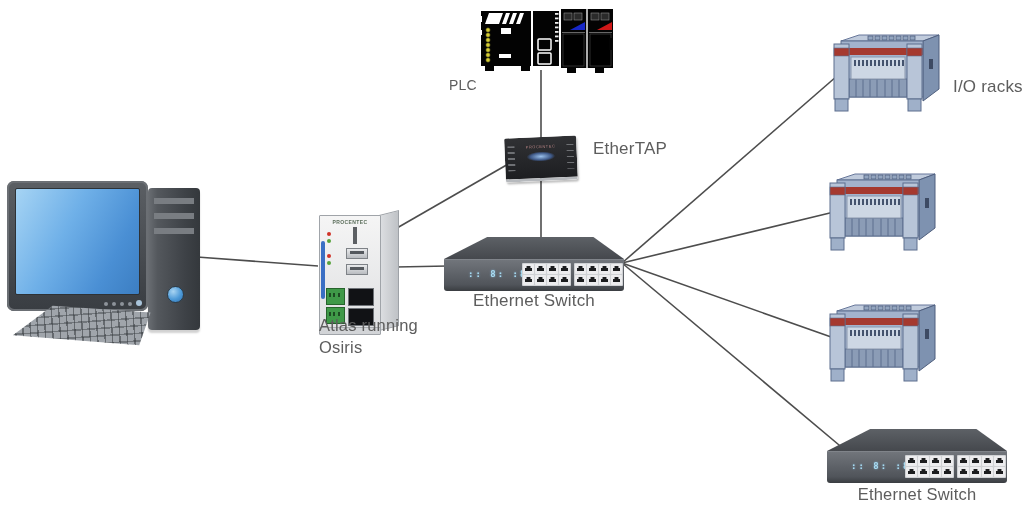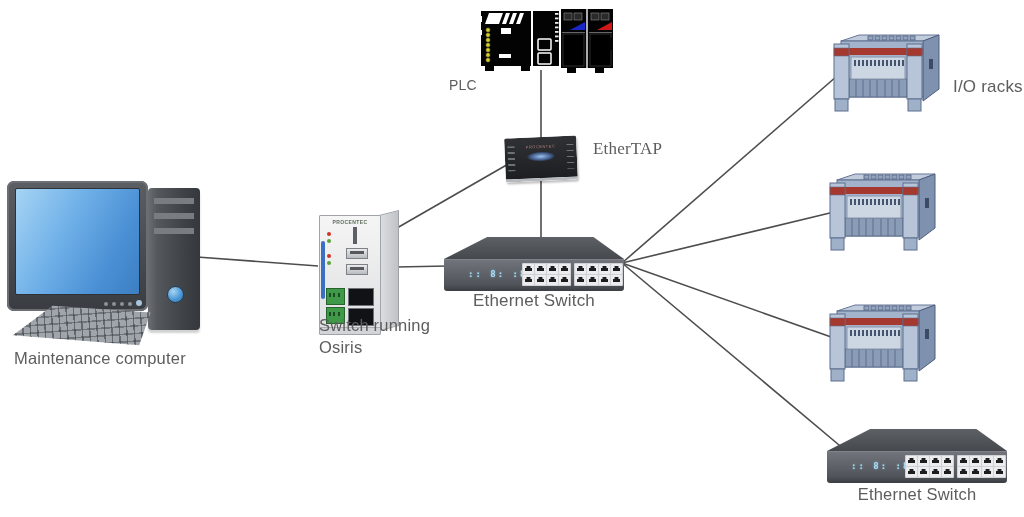--- a/index.html
+++ b/index.html
@@ -83,21 +83,21 @@
   .port-bank.b1{left:78px;} .port-bank.b2{left:130px;}
   .rj45{background:#ececee;border-radius:1px;position:relative;}
   .rj45::after{content:"";position:absolute;left:2px;right:2px;top:2px;bottom:3px;background:#1c1d1f;
          clip-path:polygon(0 38%,22% 38%,22% 0,78% 0,78% 38%,100% 38%,100% 100%,0 100%);}
   #switch-main{left:444px;top:237px;} #switch-secondary{left:827px;top:429px;}
 
   
   #lbl-computer{left:14px;top:349px;}
   #lbl-atlas{left:319px;top:314px;line-height:22px;white-space:pre-line;}
   #lbl-plc{left:449px;top:77px;font-size:14px;}
-  #lbl-ethertap{left:593px;top:139px;font-size:17px;font-family:Liberation Serif, serif;}
+  #lbl-ethertap{left:593px;top:139px;font-size:17px;}
   #lbl-switch-main{left:444px;top:291px;width:180px;text-align:center;font-size:17px;}
   #lbl-ioracks{left:953px;top:77px;font-size:17px;}
   #lbl-switch-secondary{left:827px;top:485px;width:180px;text-align:center;}
 
   
   .iorack{width:118px;height:80px;}
   #rack1{left:833px;top:33px;} #rack2{left:829px;top:172px;} #rack3{left:829px;top:303px;}
 </style>
 </head>
 <body>
@@ -165,40 +165,39 @@
     <div class="tower-vents"></div>
     <div class="power-btn"></div>
   </div>
   <div class="abs device monitor">
     <div class="screen"></div>
     <span class="monitor-dots"></span>
   </div>
   <div class="abs device monitor-neck"></div>
   <div class="abs device monitor-base"></div>
   <div class="abs device keyboard"></div>
-  <div class="abs lbl" id="lbl-computer">Maintenance computer</div>
 
   <div class="abs device atlas-side"></div>
   <div class="abs device atlas-front">
     <div class="atlas-brand">PROCENTEC</div>
     <span class="led r1"></span>
     <span class="led g1"></span>
     <span class="led r2"></span>
     <span class="led g2"></span>
     <div class="atlas-slot"></div>
     <div class="atlas-bluebar"></div>
     <div class="usb u1"></div>
     <div class="usb u2"></div>
     <div class="terminal t1"></div>
     <div class="terminal t2"></div>
     <div class="ethport e1"></div>
     <div class="ethport e2"></div>
     <div class="atlas-foot"></div>
   </div>
-  <div class="abs lbl" id="lbl-atlas">Switch running
+  <div class="abs lbl" id="lbl-atlas">Atlas running
 Osiris</div>
 
   <svg class="abs device" style="left:479px;top:4px" width="134" height="72" viewBox="0 0 134 72">
     <rect x="2" y="7" width="50" height="55" fill="#030303"></rect>
     <rect x="0" y="12" width="3" height="6" fill="#fff"></rect>
     <rect x="0" y="26" width="3" height="5" fill="#fff"></rect>
     <polygon points="10,9 24,9 20,20 6,20" fill="#fff"></polygon>
     <polygon points="27,9 31,9 27,20 23,20" fill="#fff"></polygon>
     <polygon points="34,9 38,9 34,20 30,20" fill="#fff"></polygon>
     <polygon points="41,9 45,9 41,20 37,20" fill="#fff"></polygon>

